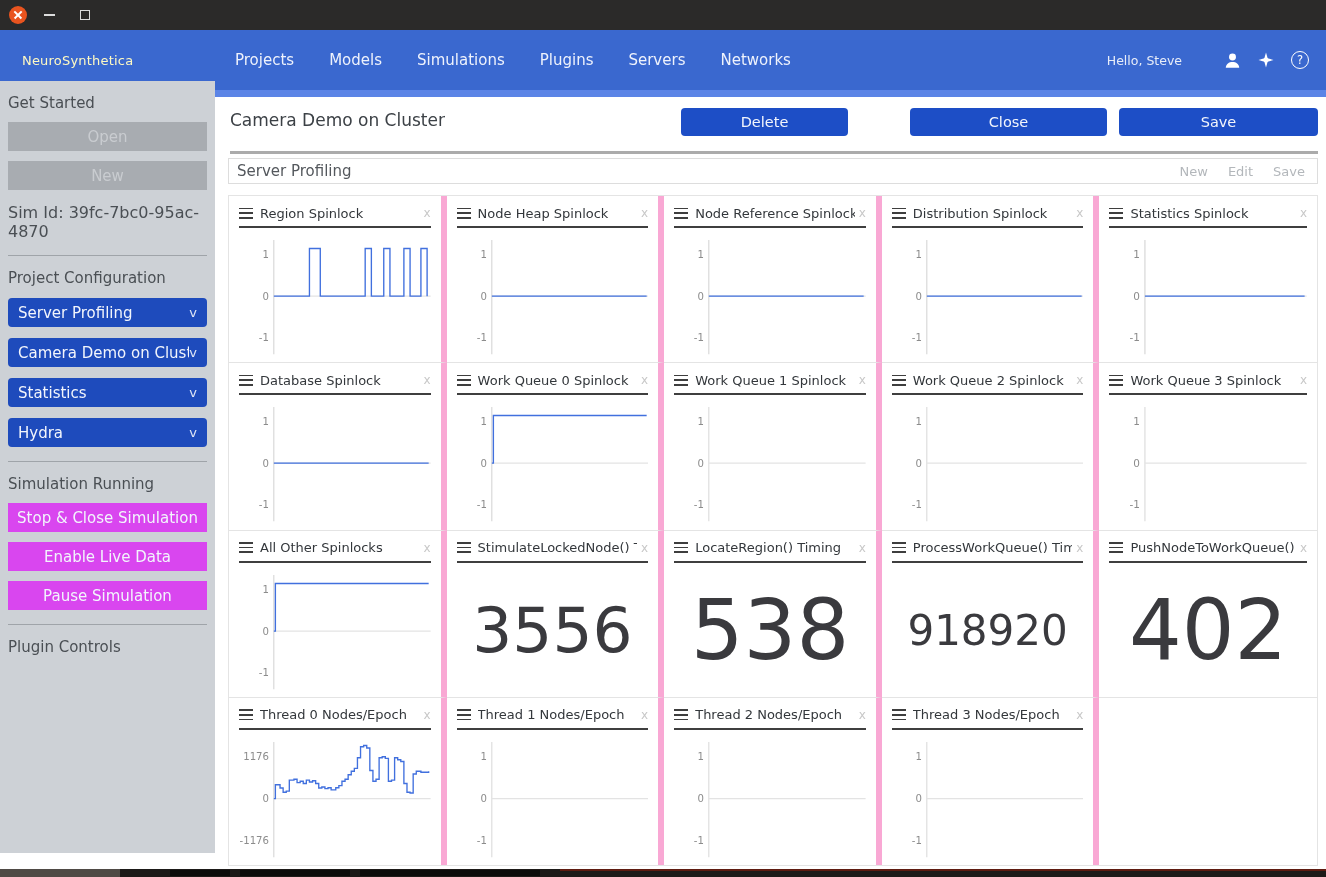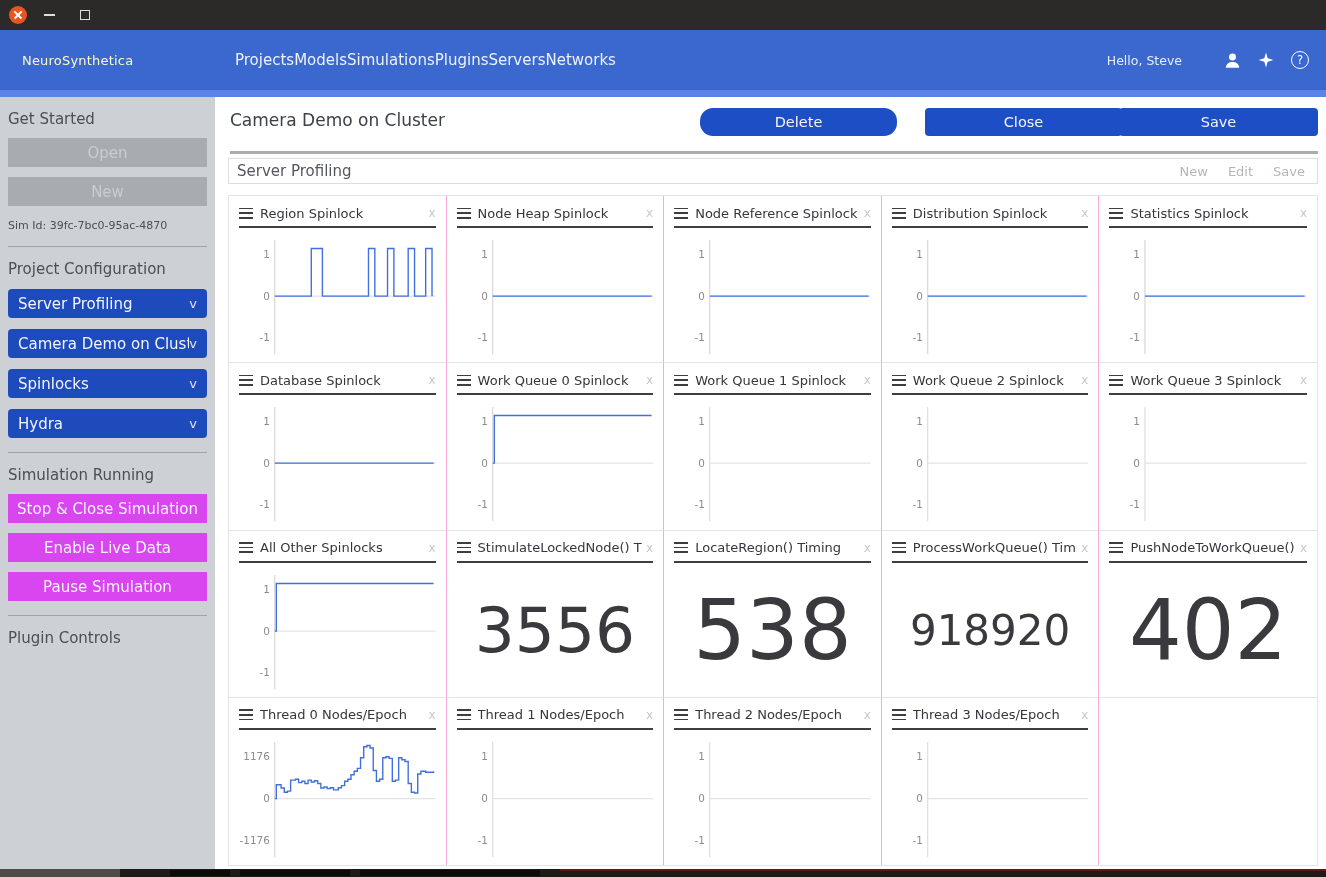--- a/index.html
+++ b/index.html
@@ -16,62 +16,62 @@
   .close-btn::before,.close-btn::after{
     content:""; position:absolute; left:4px; top:8.2px; width:10px; height:1.6px; background:#fff;
   }
   .close-btn::before{ transform:rotate(45deg);} .close-btn::after{ transform:rotate(-45deg);}
   .min-btn { left:44px; top:14px; width:11px; height:2px; background:#dcdcdc; }
   .max-btn { left:80px; top:10px; width:10px; height:10px; border:1.6px solid #dcdcdc; background:transparent; }
   
   .navbar { position:absolute; left:0; top:30px; width:100%; height:60px; background:#3a68cf;
             display:flex; align-items:center; color:#fff; }
   .brand { margin-left:22px; width:213px; font-size:13px; color:#fef9c3; letter-spacing:.2px; }
-  .nav-tabs { display:flex; align-items:center; height:100%; }
+  .nav-tabs { display:flex; gap:35px; align-items:center; height:100%; }
   .tab { position:relative; display:flex; align-items:center; height:100%; font-size:15px; color:#eef2fc; cursor:pointer; }
   .tab.active::after { content:""; position:absolute; left:-13px; right:-13px; bottom:-6px; height:5px; background:#eef1f7; }
   .nav-right { margin-left:auto; display:flex; align-items:center; gap:14px; padding-right:16px; }
   .greeting { font-size:12.5px; color:#e8edf8; margin-right:26px; }
   .nav-ico { width:20px; height:20px; display:flex; align-items:center; justify-content:center; cursor:pointer; }
   .help-circle { width:18px; height:18px; border:1.5px solid #fff; border-radius:50%;
                  font-size:11.5px; color:#fff; display:flex; align-items:center; justify-content:center; }
   .nav-strip { position:absolute; left:0; top:90px; width:100%; height:7px; background:#5b84e6; }
   
-  .sidebar { position:absolute; left:0; top:97px; width:215px; height:772px; background:#cdd1d6; overflow:hidden; }
+  .sidebar { position:absolute; left:0; top:81px; width:215px; height:772px; background:#cdd1d6; overflow:hidden; }
   .side-label { margin:13px 8px 0 8px; font-size:15px; color:#4a4f54; }
   .side-btn { display:block; width:199px; margin:10px 8px 0 8px; height:29px; border:none; border-radius:0;
               font-family:inherit; font-size:15px; cursor:pointer; }
   .side-btn.disabled { background:#a8acb1; color:#c9ccd0; }
   .side-btn.blue { background:#d946ef; color:#f2f5fc; }
   .side-dd { display:flex; align-items:center; width:199px; margin:11px 8px 0 8px; height:29px;
              border-radius:4px; background:#1e4bbc; color:#f2f5fc; font-size:15px; cursor:pointer;
              padding:0 10px; }
   .side-dd .dd-label { flex:1; white-space:nowrap; overflow:hidden; }
   .side-dd .chev { font-size:13px; color:#dfe6f6; }
   .side-hr { height:1px; background:#9fa4a9; margin:14px 8px 0 8px; border:none; }
-  .sim-id { margin:13px 8px 0 8px; font-size:11px; color:#4a4f54; }
+  .sim-id { margin:13px 8px 0 8px; font-size:16px; color:#4a4f54; }
   
   .main { position:absolute; left:215px; top:97px; right:0; height:772px; background:#fff; }
   .page-title { position:absolute; left:15px; top:13px; font-size:17px; color:#3c4146; }
   .act-btn { position:absolute; top:11px; height:28px; border:none; border-radius:4px; background:#1d4ec6;
              color:#f2f5fc; font-family:inherit; font-size:14.5px; cursor:pointer; }
-  .act-delete { left:485px; width:197px;border-radius:13px; }
-  .act-close  { left:710px; width:197px; }
+  .act-delete { left:466px; width:167px; }
+  .act-close  { left:695px; width:197px; }
   .act-save   { left:904px; width:199px; }
   .hdr-divider { position:absolute; left:15px; right:8px; top:54px; height:3px; background:#ababab; }
   .panel-header { position:absolute; left:13px; right:8px; top:61px; height:26px; border:1px solid #dddddd;
                   display:flex; align-items:center; }
   .panel-title { padding-left:8px; font-size:15px; color:#54585d; }
   .panel-links { margin-left:auto; display:flex; gap:20px; padding-right:12px; }
   .panel-link { font-size:13px; color:#b3b7bb; cursor:pointer; }
   
   .grid { position:absolute; left:13px; right:8px; top:98px; bottom:3px; display:grid;
           grid-template-columns:repeat(5,1fr); grid-template-rows:repeat(4,1fr);
           border:1px solid #e4e4e4; background:#fff; }
-  .tile { position:relative; border-right:1px solid #f9a8d4; border-bottom:1px solid #e4e4e4;
+  .tile { position:relative; border-right:6px solid #f9a8d4; border-bottom:1px solid #e4e4e4;
           padding:8px 10px 6px 10px; overflow:hidden; }
   .tile:nth-child(5n){ border-right:none; }
   .tile:nth-child(n+16){ border-bottom:none; }
   .tile-head { display:flex; align-items:center; height:18px; }
   .burger { width:14px; height:11px; margin-right:7px; display:flex; flex-direction:column;
             justify-content:space-between; cursor:pointer; flex:none; }
   .burger i { display:block; height:1.7px; background:#3e3e3e; }
   .tile-title { flex:1; font-size:13px; color:#33373b; white-space:nowrap; overflow:hidden; }
   .tile-x { margin-left:4px; font-size:12px; color:#c8c8c8; cursor:pointer; flex:none; }
   .tile-rule { height:2px; background:#3f3f3f; margin-top:4px; }
@@ -137,21 +137,21 @@
   <div id="pc-dropdowns">
       <div class="side-dd">
         <span class="dd-label">Server Profiling</span>
         <span class="chev">v</span>
       </div>
       <div class="side-dd">
         <span class="dd-label">Camera Demo on Cluster</span>
         <span class="chev">v</span>
       </div>
       <div class="side-dd">
-        <span class="dd-label">Spinlocks</span>
+        <span class="dd-label">Statistics</span>
         <span class="chev">v</span>
       </div>
       <div class="side-dd">
         <span class="dd-label">Hydra</span>
         <span class="chev">v</span>
       </div>
     </div>
   <hr class="side-hr">
   <div class="side-label">Simulation Running</div>
   <div id="sr-buttons">

